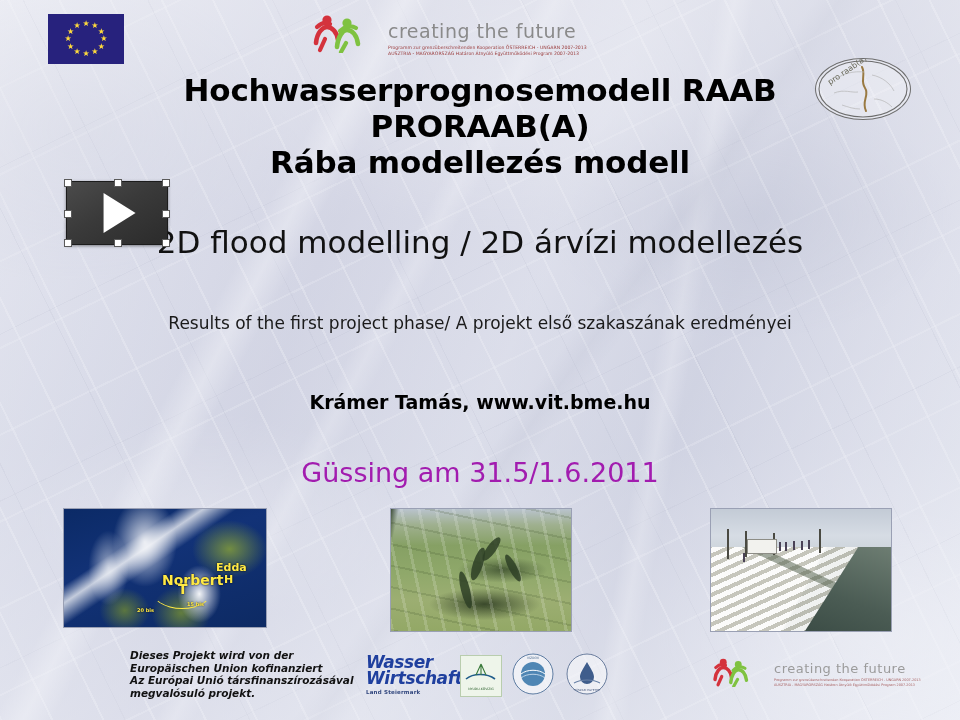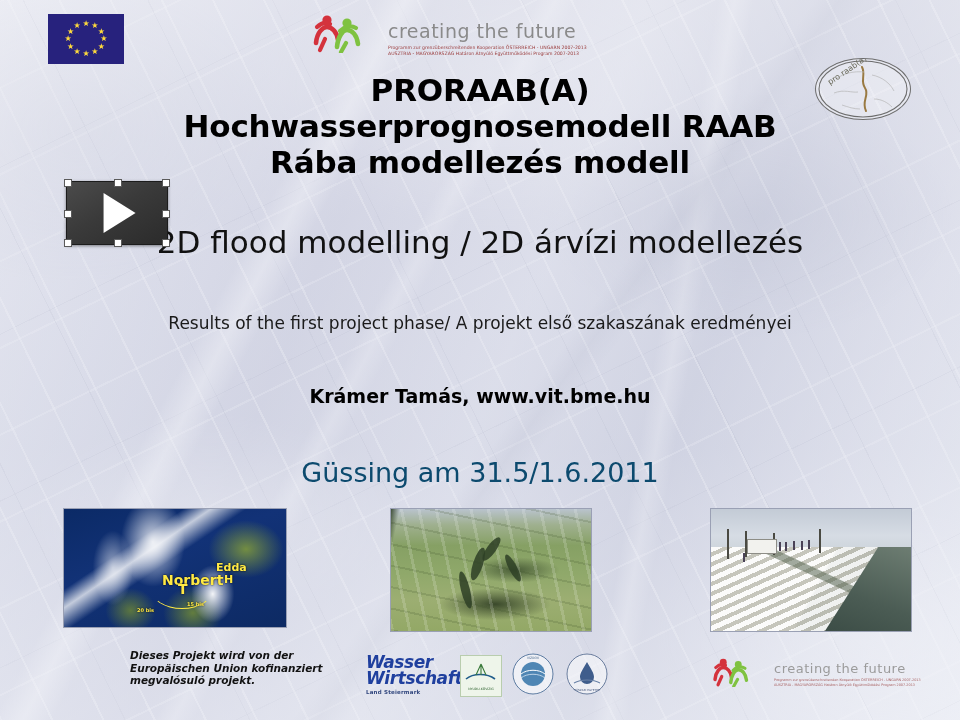--- a/index.html
+++ b/index.html
@@ -141,27 +141,28 @@
     font-size: 17px;
     color: #1a1a1a;
   }
   .author-line {
     position: absolute;
     width: 100%;
     text-align: center;
     font-size: 19px;
     font-weight: bold;
     color: #000;
+    margin-top: 6px;
   }
   .date-line {
     position: absolute;
     width: 100%;
     text-align: center;
     font-size: 27px;
-    color: #0c4a6e;
+    color: #a21caf;
   }
 
   
   .video-box {
     position: absolute;
     background: linear-gradient(150deg, #4b4b4b 0%, #3a3a3a 45%, #2b2b2b 100%);
     border: 1px solid #1c1c1c;
     box-shadow: 0 1px 3px rgba(0,0,0,.45);
     cursor: pointer;
   }
@@ -180,21 +181,20 @@
     background: #fff;
     border: 1px solid #5a5a5a;
     cursor: nwse-resize;
   }
 
   
   .photo {
     position: absolute;
     border: 1px solid #9aa0b4;
     overflow: hidden;
-    padding-left: 20px;
   }
 
   
   .photo-weather {
     background:
       radial-gradient(ellipse 30px 40px at 67% 72%, rgba(255,255,255,.95), rgba(255,255,255,0) 72%),
       radial-gradient(ellipse 46px 64px at 40% 28%, rgba(255,255,255,.85), rgba(255,255,255,0) 70%),
       radial-gradient(ellipse 28px 52px at 22% 50%, rgba(255,255,255,.6), rgba(255,255,255,0) 72%),
       linear-gradient(146deg, rgba(255,255,255,0) 30%, rgba(255,255,255,.75) 37%, rgba(255,255,255,0) 46%),
       radial-gradient(ellipse 52px 40px at 82% 34%, rgba(120,146,64,.95), rgba(120,146,64,0) 72%),
@@ -368,22 +368,22 @@
       <path d="M20 20 C28 14, 38 12, 48 13" fill="none" stroke="#b6b6b6" stroke-width=".7"></path>
       <path d="M18 34 C28 30, 36 34, 42 33" fill="none" stroke="#b6b6b6" stroke-width=".7"></path>
       <path d="M56 16 C66 18, 74 24, 78 32" fill="none" stroke="#b6b6b6" stroke-width=".7"></path>
       <path d="M58 40 C66 40, 72 44, 76 48" fill="none" stroke="#b6b6b6" stroke-width=".7"></path>
       <path d="M26 46 C32 48, 38 50, 44 50" fill="none" stroke="#b6b6b6" stroke-width=".7"></path>
       <text x="14" y="26" font-size="8" fill="#6a6a5a" font-family="DejaVu Sans" transform="rotate(-34 14 26)">pro raab(a)</text>
     </svg>
   </div>
 
   <div class="title-block" style="top:72px;">
+    <div class="title-line">Hochwasserprognosemodell RAAB</div>
     <div class="title-line">PRORAAB(A)</div>
-    <div class="title-line">Hochwasserprognosemodell RAAB</div>
     <div class="title-line">Rába modellezés modell</div>
   </div>
 
   <div class="subtitle-line" style="top:224px;">2D flood modelling / 2D árvízi modellezés</div>
 
   <div class="results-line" style="top:313px;">Results of the first project phase/ A projekt első szakaszának eredményei</div>
 
   <div class="author-line" style="top:385px;">Krámer Tamás, www.vit.bme.hu</div>
 
   <div class="date-line" style="top:457px;">Güssing am 31.5/1.6.2011</div>
@@ -429,20 +429,21 @@
     <div class="person" style="left:68px; top:33px; height:9px;"></div>
     <div class="person" style="left:74px; top:33px; height:9px;"></div>
     <div class="person" style="left:82px; top:32px; height:9px;"></div>
     <div class="person" style="left:90px; top:32px; height:9px;"></div>
     <div class="person" style="left:97px; top:31px; height:9px;"></div>
   </div>
 
   <div class="footer-text" style="left:130px; top:649px;">
     <div>Dieses Projekt wird von der</div>
     <div>Europäischen Union kofinanziert</div>
+    <div>Az Európai Unió társfinanszírozásával</div>
     <div>megvalósuló projekt.</div>
   </div>
 
   <div class="ww-logo" style="left:366px; top:654px; width:104px;">
     <div class="ww-word" style="font-size:17px;">Wasser</div>
     <div class="ww-word" style="font-size:17px;">Wirtschaft</div>
     <div class="ww-sub" style="margin-top:2px;">Land Steiermark</div>
   </div>
 
   <div class="abs" style="left:460px; top:655px; width:40px; height:40px; background:#eef5ea; border:1px solid #b9cdae;">

